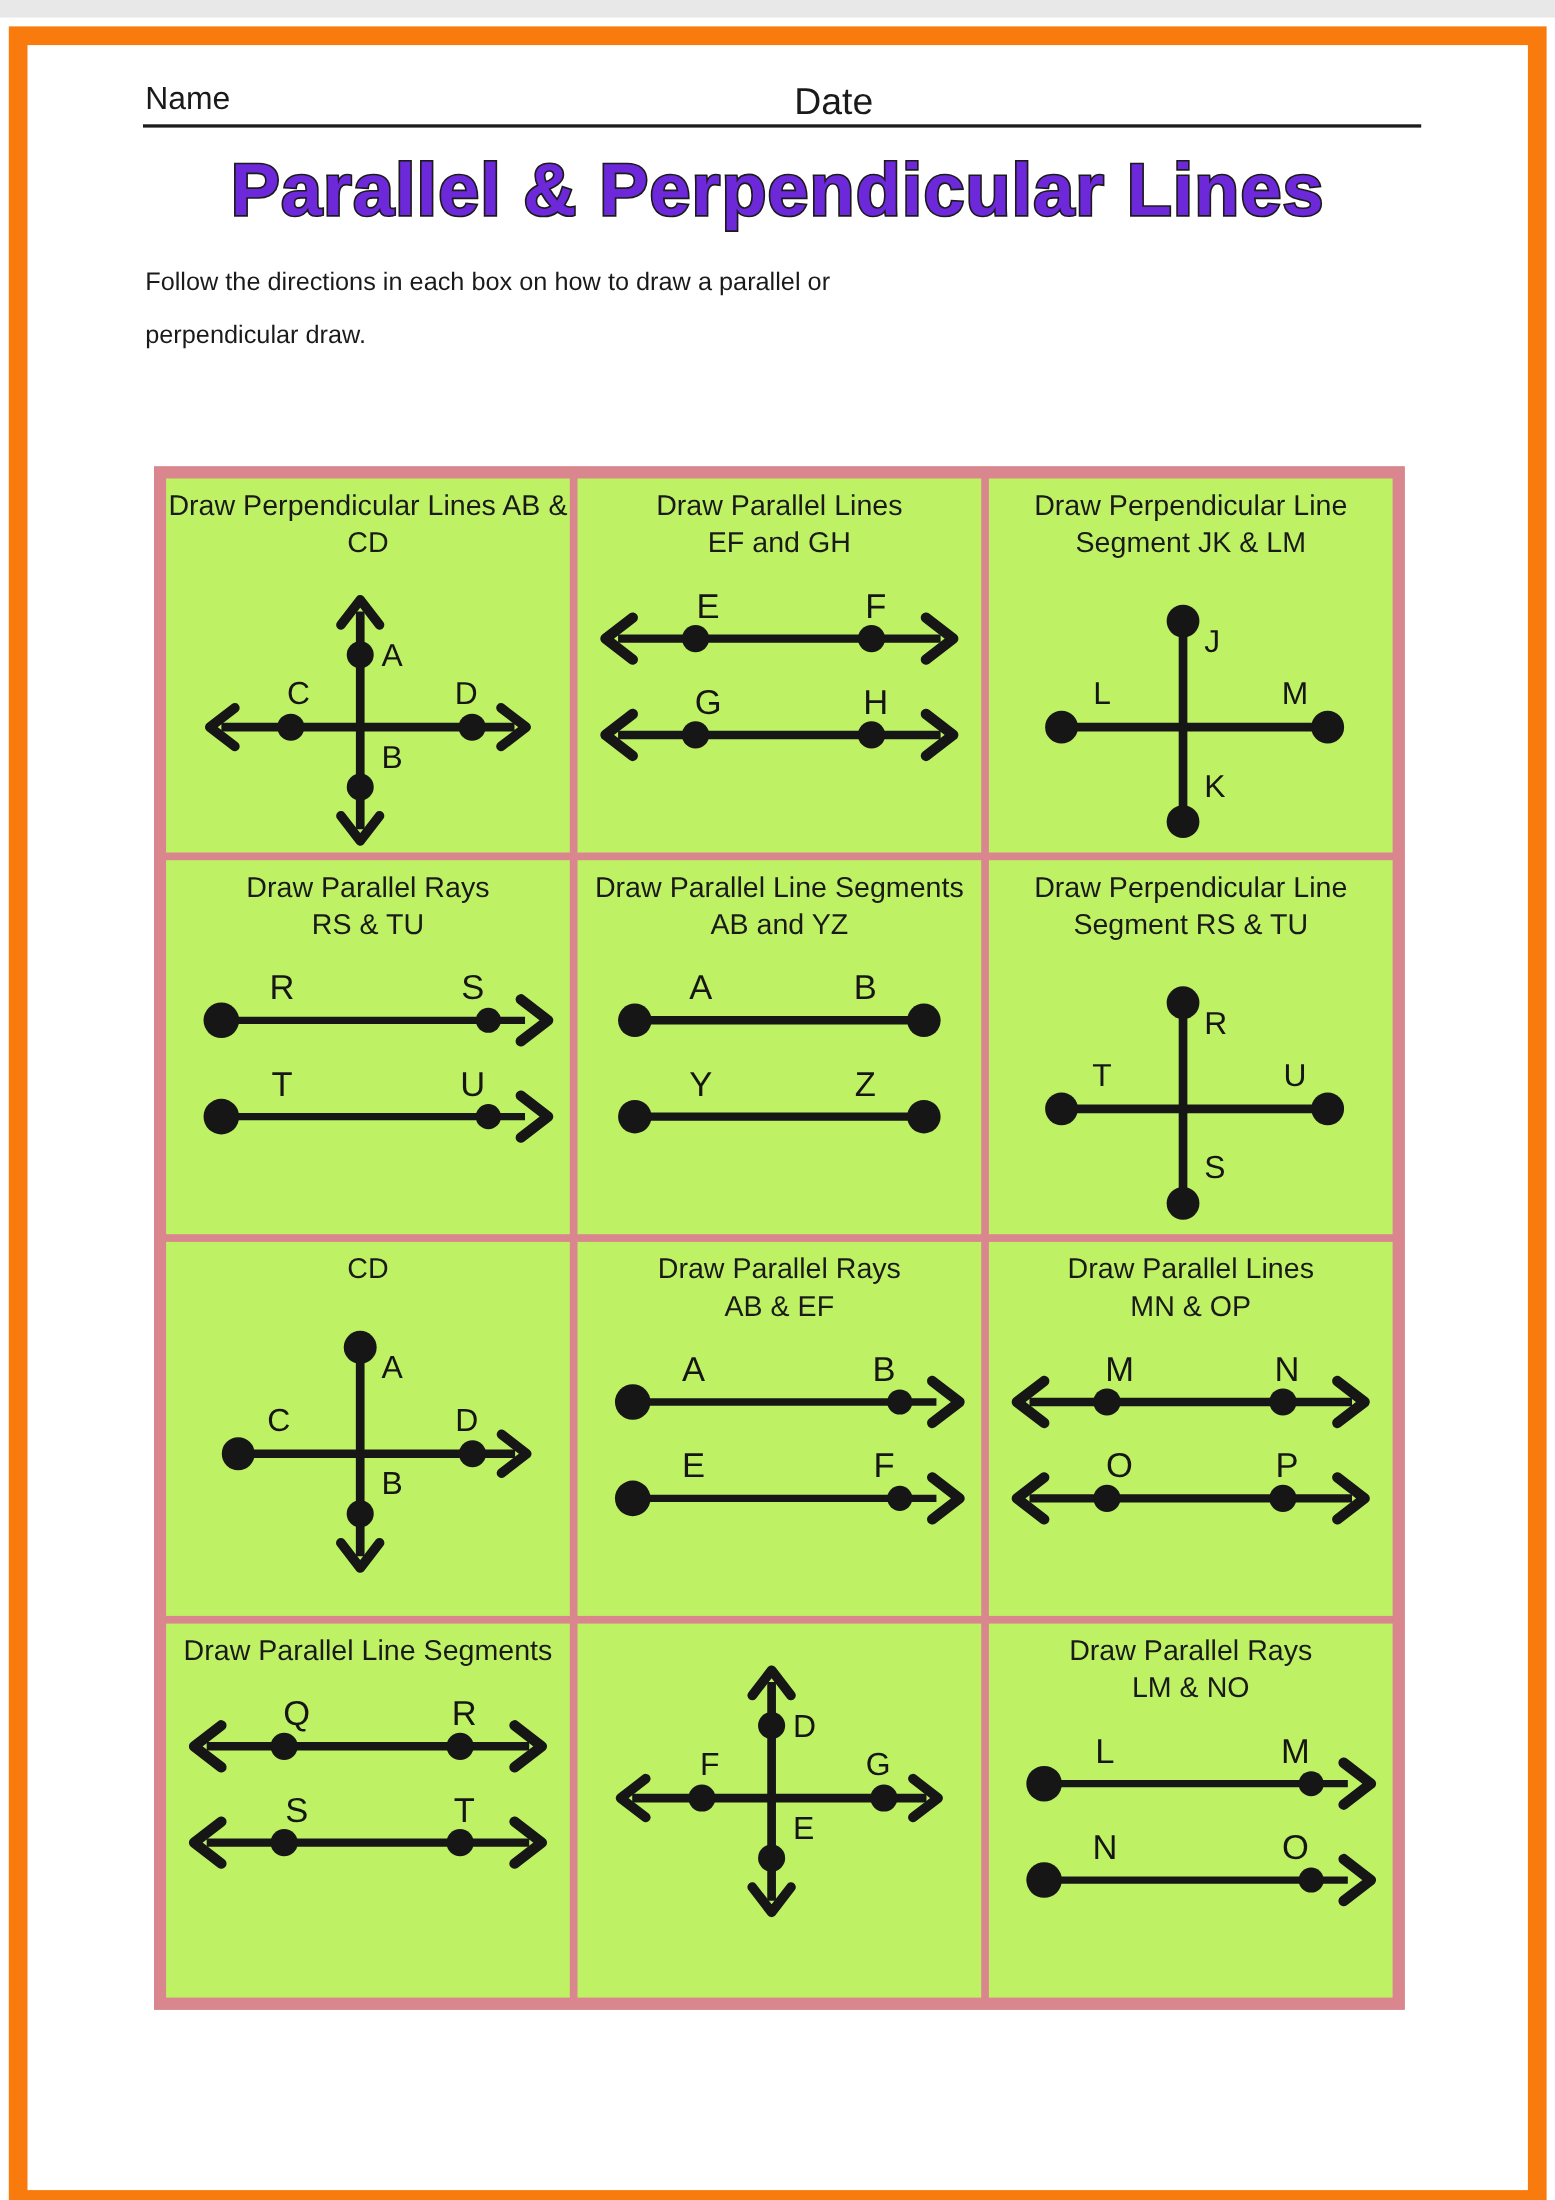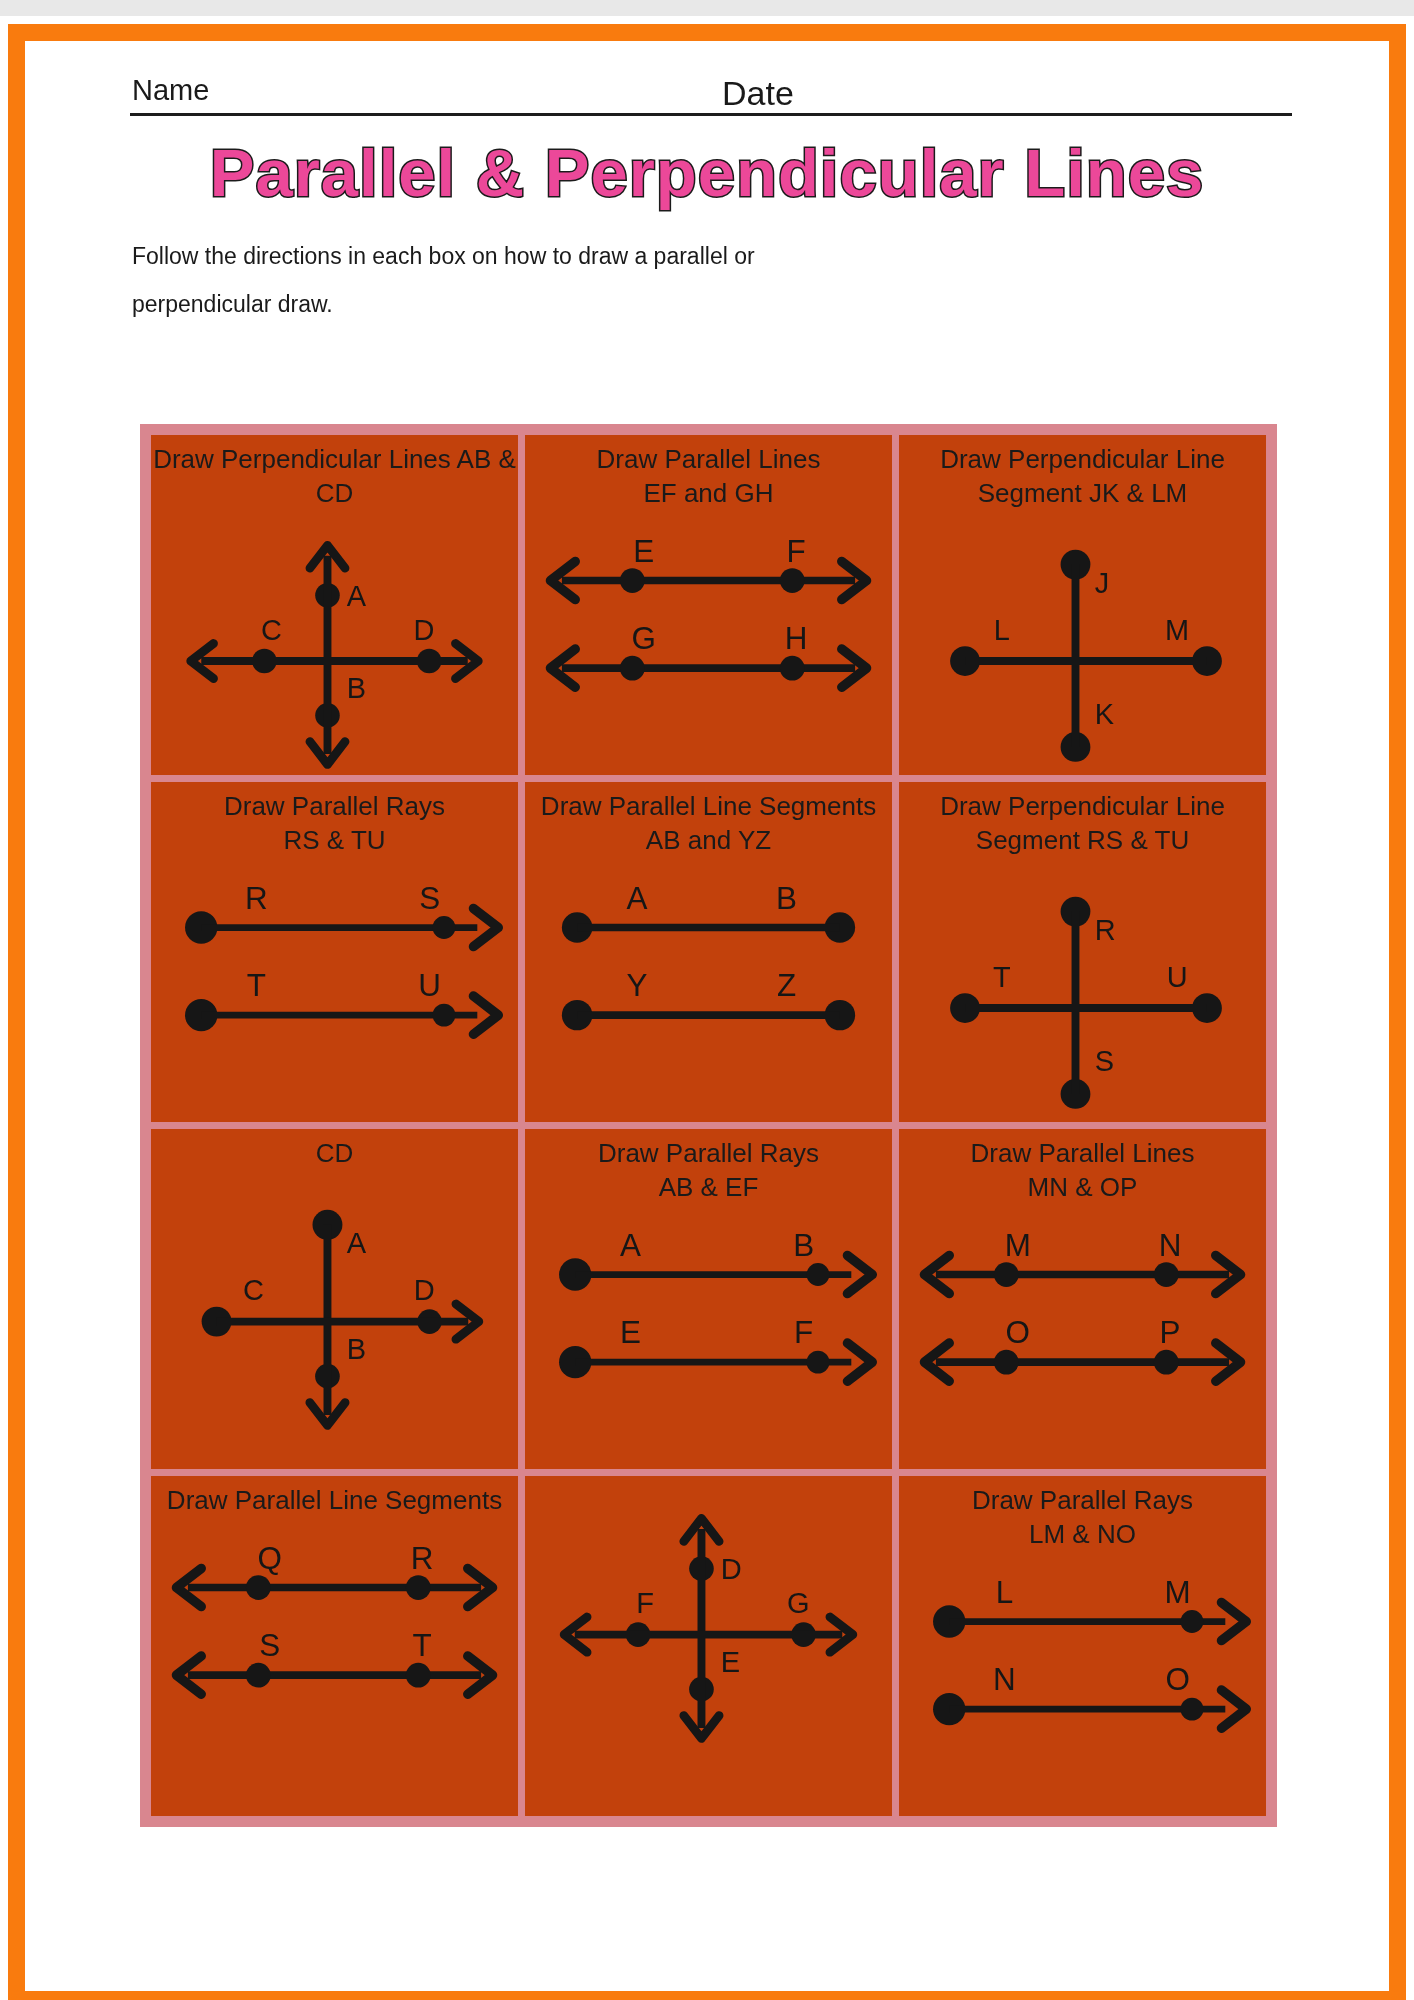--- a/index.html
+++ b/index.html
@@ -7,32 +7,32 @@
   .sheet { position:relative; width:1414px; height:2000px; background:#ffffff; margin:16px auto; overflow:hidden; }
   .frame { position:absolute; inset:8px; border:17px solid #f97b0e; pointer-events:none; z-index:5; }
 
   .name-label { position:absolute; left:132px; top:58px; font-size:29px; }
   .date-label { position:absolute; left:722px; top:58px; font-size:34px; }
   .header-line { position:absolute; left:130px; top:97px; width:1162px; height:3px; background:#1c1c1c; }
 
   .page-title {
     position:absolute; left:0; right:0; top:118px; text-align:center;
     font-size:67px; font-weight:bold; letter-spacing:1px;
-    color:#ec4899; -webkit-text-stroke:3px #1b1b1b; paint-order:stroke fill;
+    color:#6d28d9; -webkit-text-stroke:3px #1b1b1b; paint-order:stroke fill;
   }
 
   .instructions { position:absolute; left:132px; top:216px; font-size:23px; line-height:48px; }
   .instructions span { display:block; }
 
   .grid {
     position:absolute; left:140px; top:408px; width:1137px; height:1403px;
     display:grid; grid-template-columns:repeat(3,1fr); grid-template-rows:repeat(4,1fr);
     gap:7px; background:#d9868f; border:11px solid #d9868f;
   }
-  .cell { background:#c2410c; display:flex; flex-direction:column; align-items:center; padding-top:7px; overflow:hidden; }
+  .cell { background:#bef264; display:flex; flex-direction:column; align-items:center; padding-top:7px; overflow:hidden; }
   .box-title { text-align:center; font-size:26px; line-height:34px; white-space:nowrap; }
   .box-title span { display:block; }
   svg.diagram { display:block; margin-top:2px; }
   svg.diagram text { font-family:"Liberation Sans","DejaVu Sans",sans-serif; }
 </style>
 </head>
 <body>
 
 <div class="sheet">
   <div class="frame"></div>

